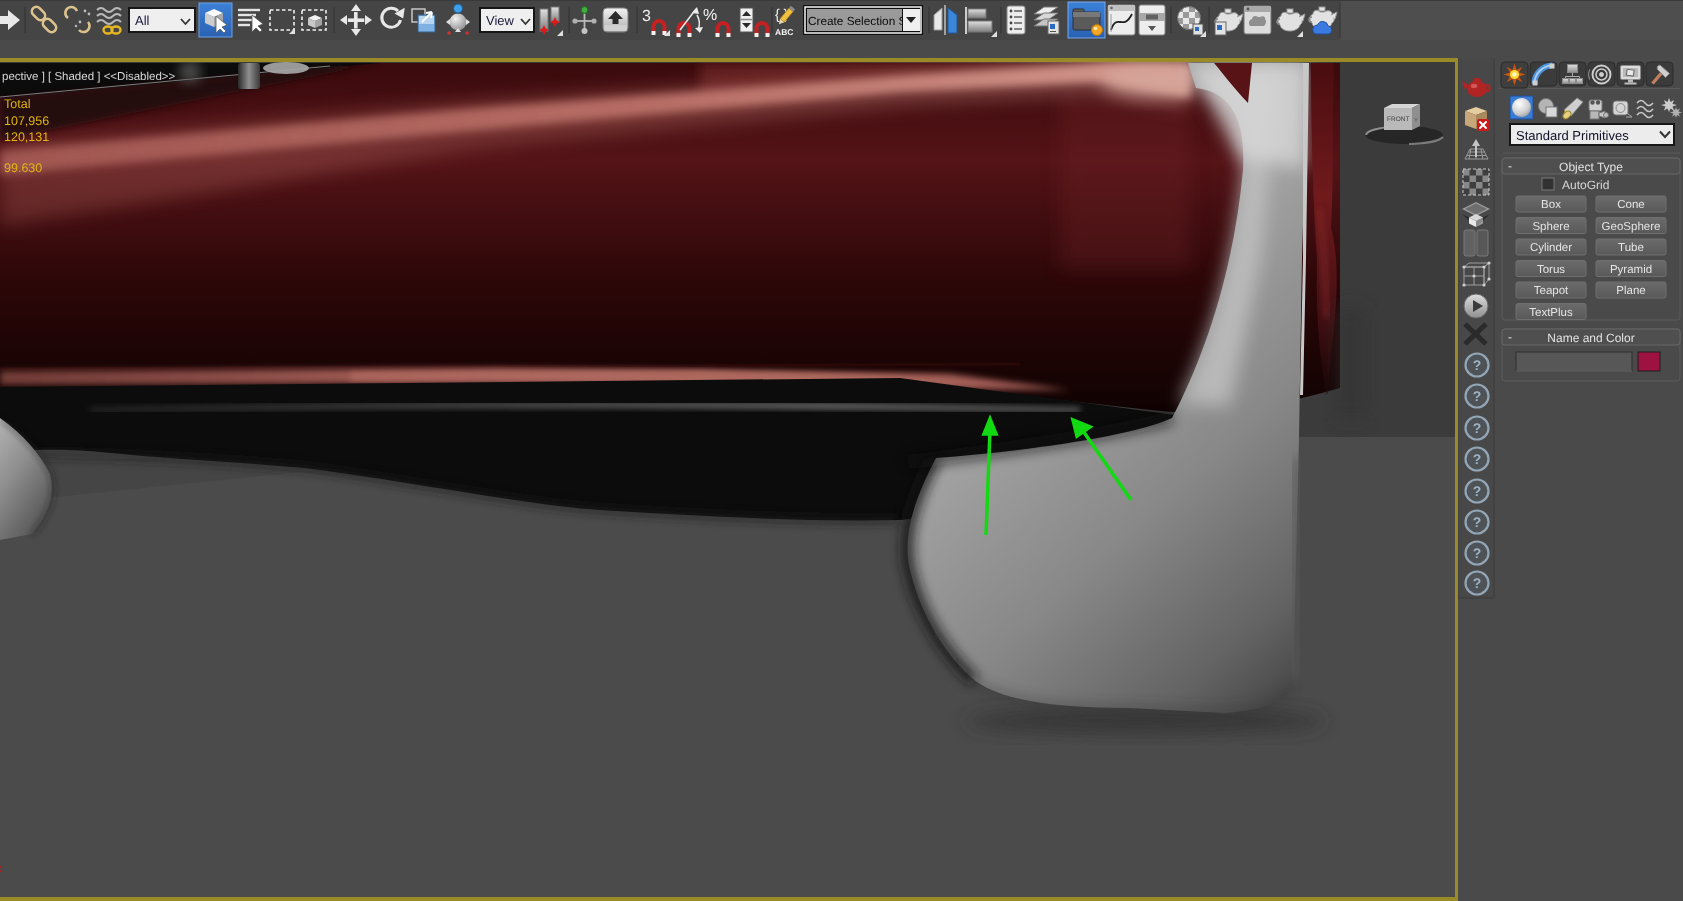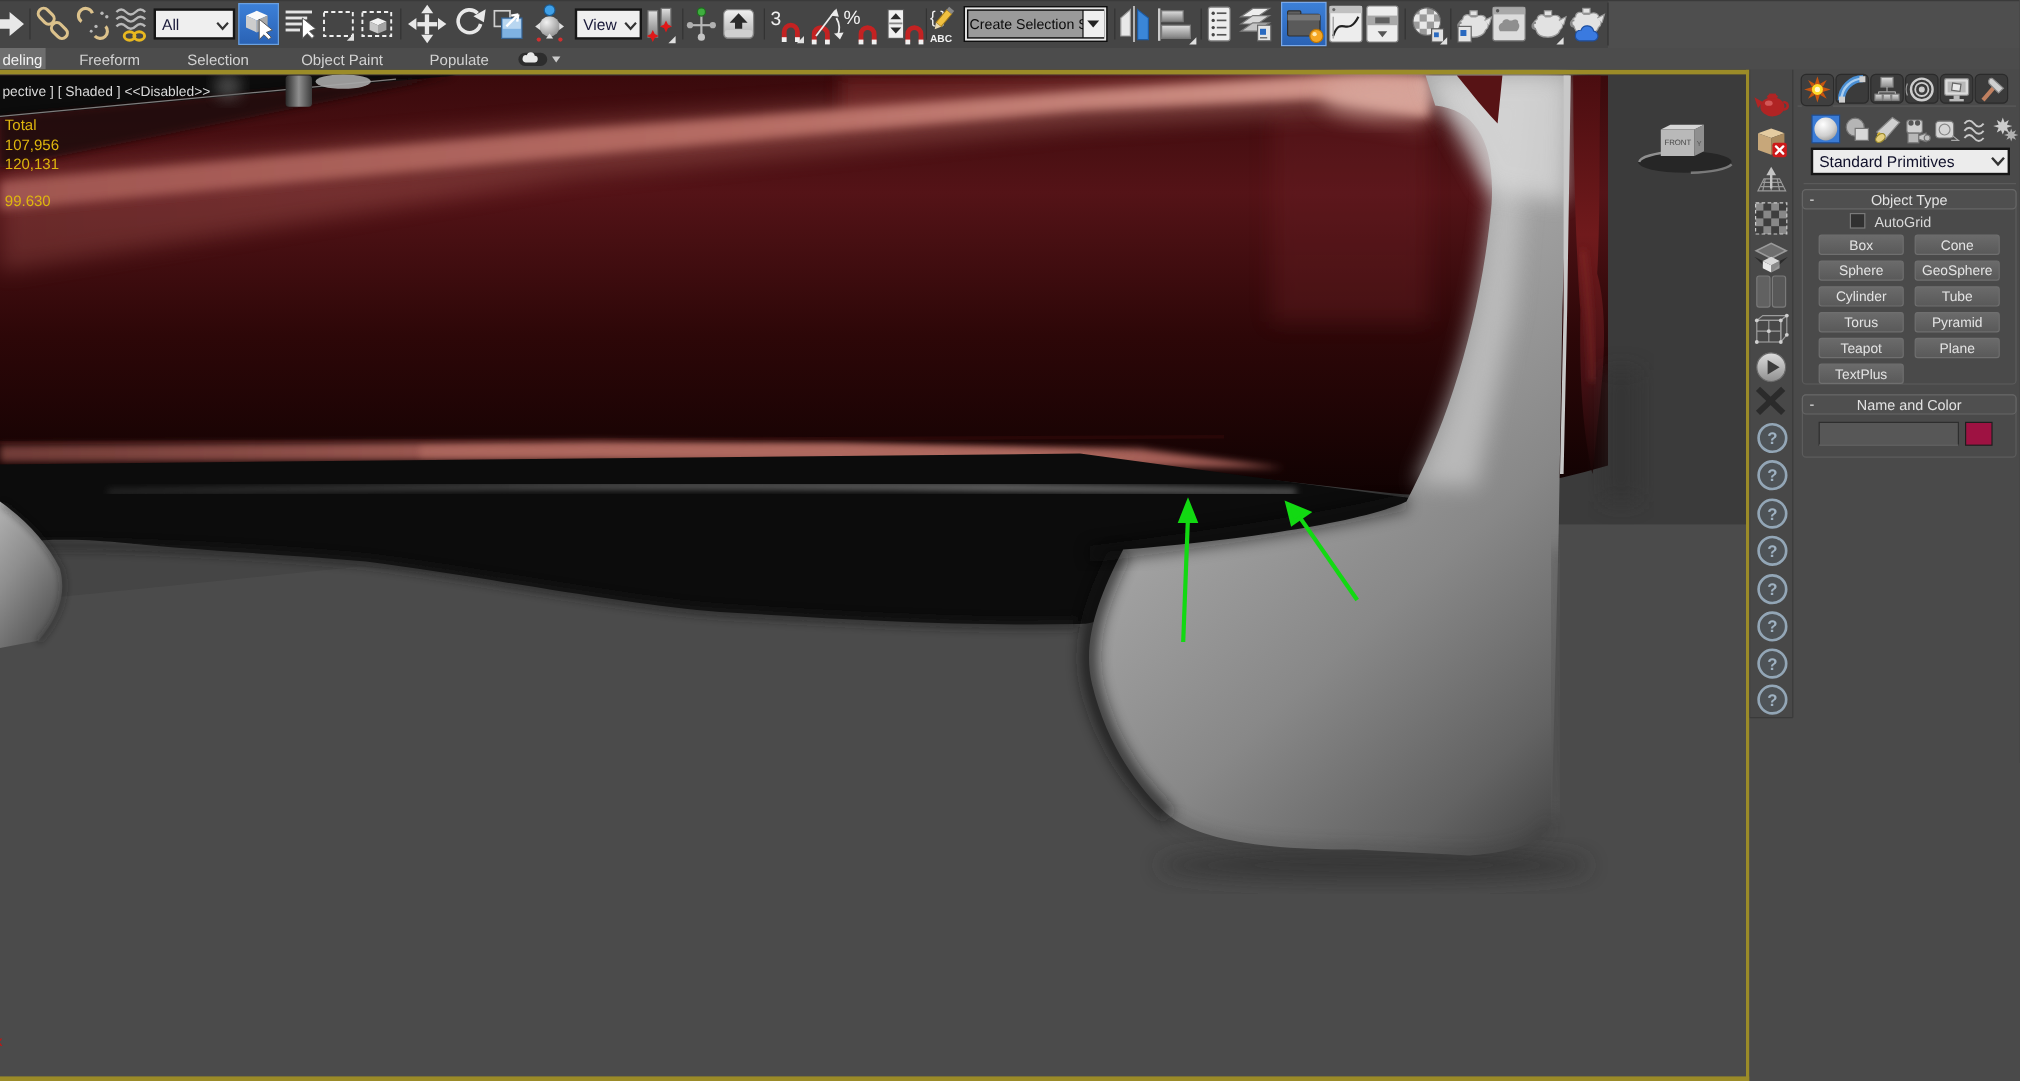--- a/index.html
+++ b/index.html
@@ -309,33 +309,20 @@
         <polygon points="1303,37 1303,31 1297,37" fill="#e0e0e0"></polygon>
 
         <use href="#teapot1" x="94" y="-2"></use>
         <g>
           <path d="M1316,34 a4.5,4.5 0 0 1 1.5,-8.8 a5.5,5.5 0 0 1 10.6,0.8 a4,4 0 0 1 -1,8 Z" fill="#3a7ae0" stroke="#1e4fa0"></path>
         </g>
       </g>
     </svg>
   </div>
 
-  <div class="abs" style="left:0;top:40px;width:1683px;height:18px;background:#4c4c4c;">
-    <svg width="1683" height="18" style="position:absolute;left:0;top:0;">
-      <rect x="0" y="0" width="38" height="18" fill="#6e6e6e"></rect>
-      <text x="2" y="14" font-size="12.5" fill="#f2f2f2">deling</text>
-      <text x="66" y="14" font-size="12.5" fill="#d2d2d2">Freeform</text>
-      <text x="156" y="14" font-size="12.5" fill="#d2d2d2">Selection</text>
-      <text x="251" y="14" font-size="12.5" fill="#d2d2d2">Object Paint</text>
-      <text x="358" y="14" font-size="12.5" fill="#d2d2d2">Populate</text>
-      <rect x="432" y="4" width="24" height="11" rx="5.5" fill="#2d2d2d"></rect>
-      <path d="M438,12 a3,3 0 0 1 1,-6 a3.4,3.4 0 0 1 6.6,0.4 a2.8,2.8 0 0 1 -0.6,5.6 Z" fill="#e8e8e8"></path>
-      <path d="M460,7 l7,0 l-3.5,5 Z" fill="#cccccc"></path>
-    </svg>
-  </div>
 
   <div class="abs" style="left:0;top:58px;width:1458px;height:661px;background:#3b3b3b;">
     <svg id="scene" width="1458" height="843" style="position:absolute;left:0;top:0;">
       <defs>
         <linearGradient id="redbase" x1="0" y1="0" x2="0" y2="1">
           <stop offset="0" stop-color="#3a0a0c"></stop>
           <stop offset="0.28" stop-color="#541317"></stop>
           <stop offset="0.62" stop-color="#2d0708"></stop>
           <stop offset="1" stop-color="#100202"></stop>
         </linearGradient>

